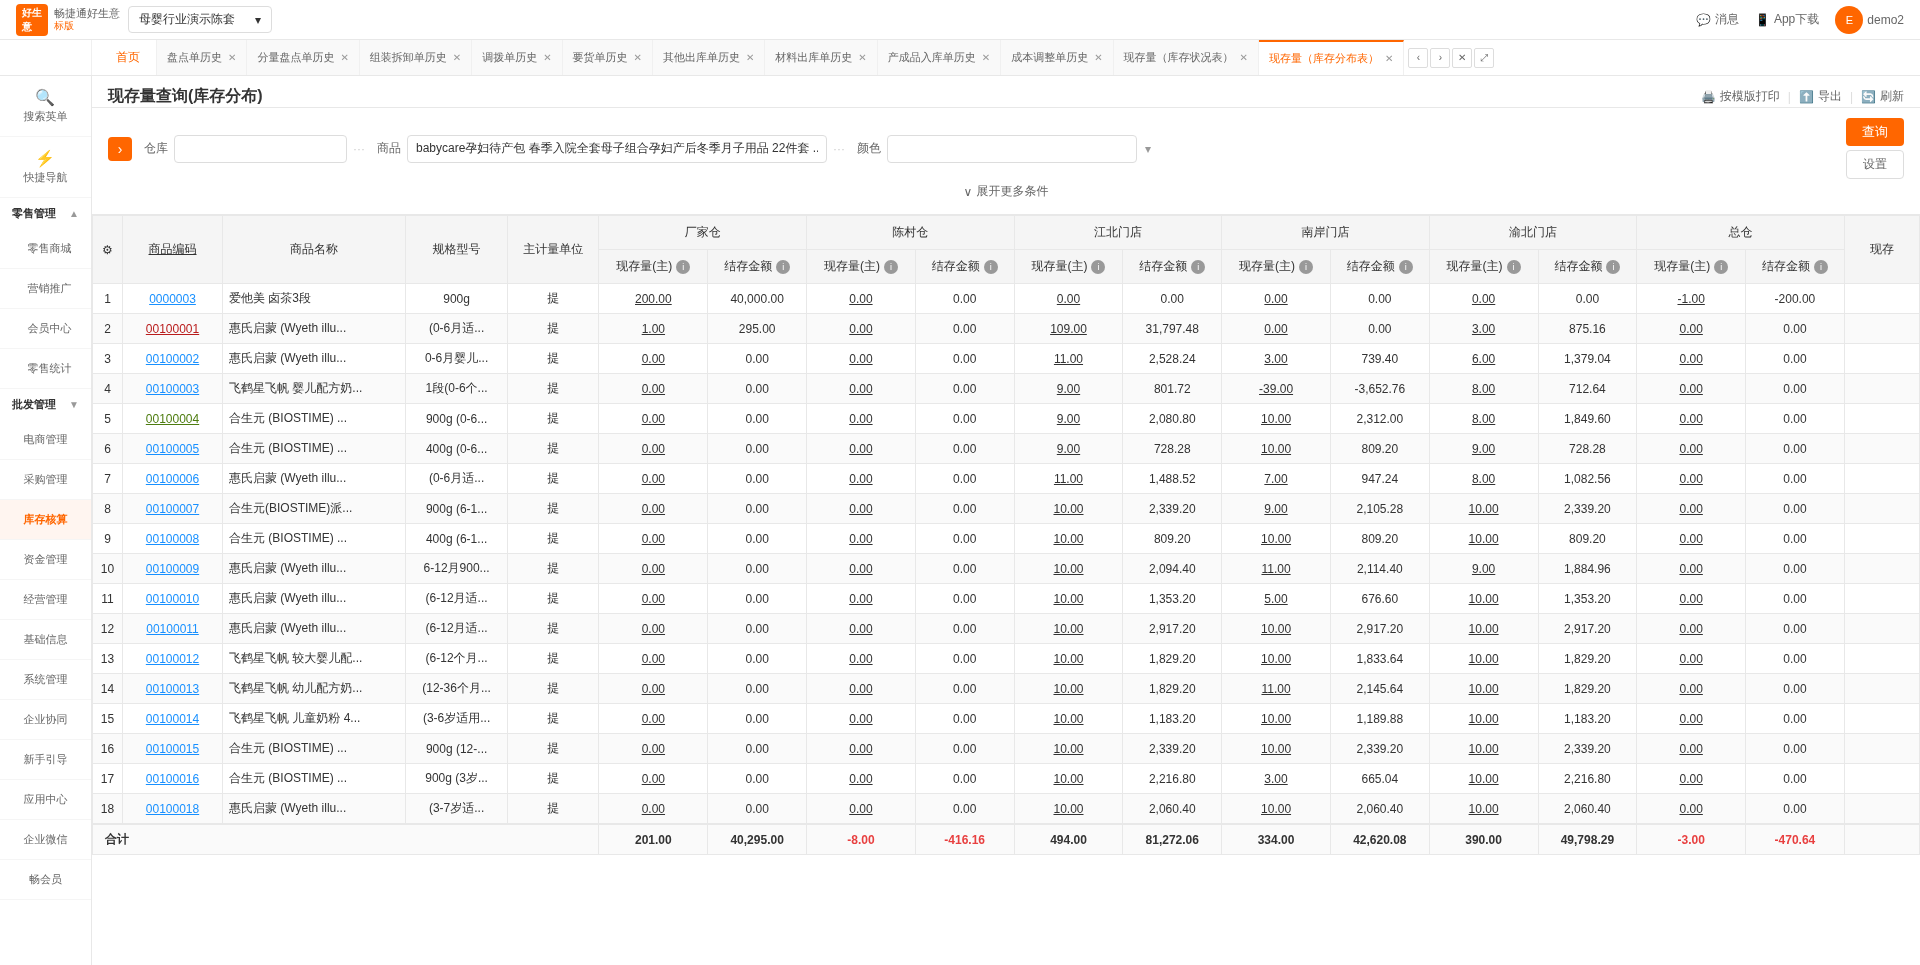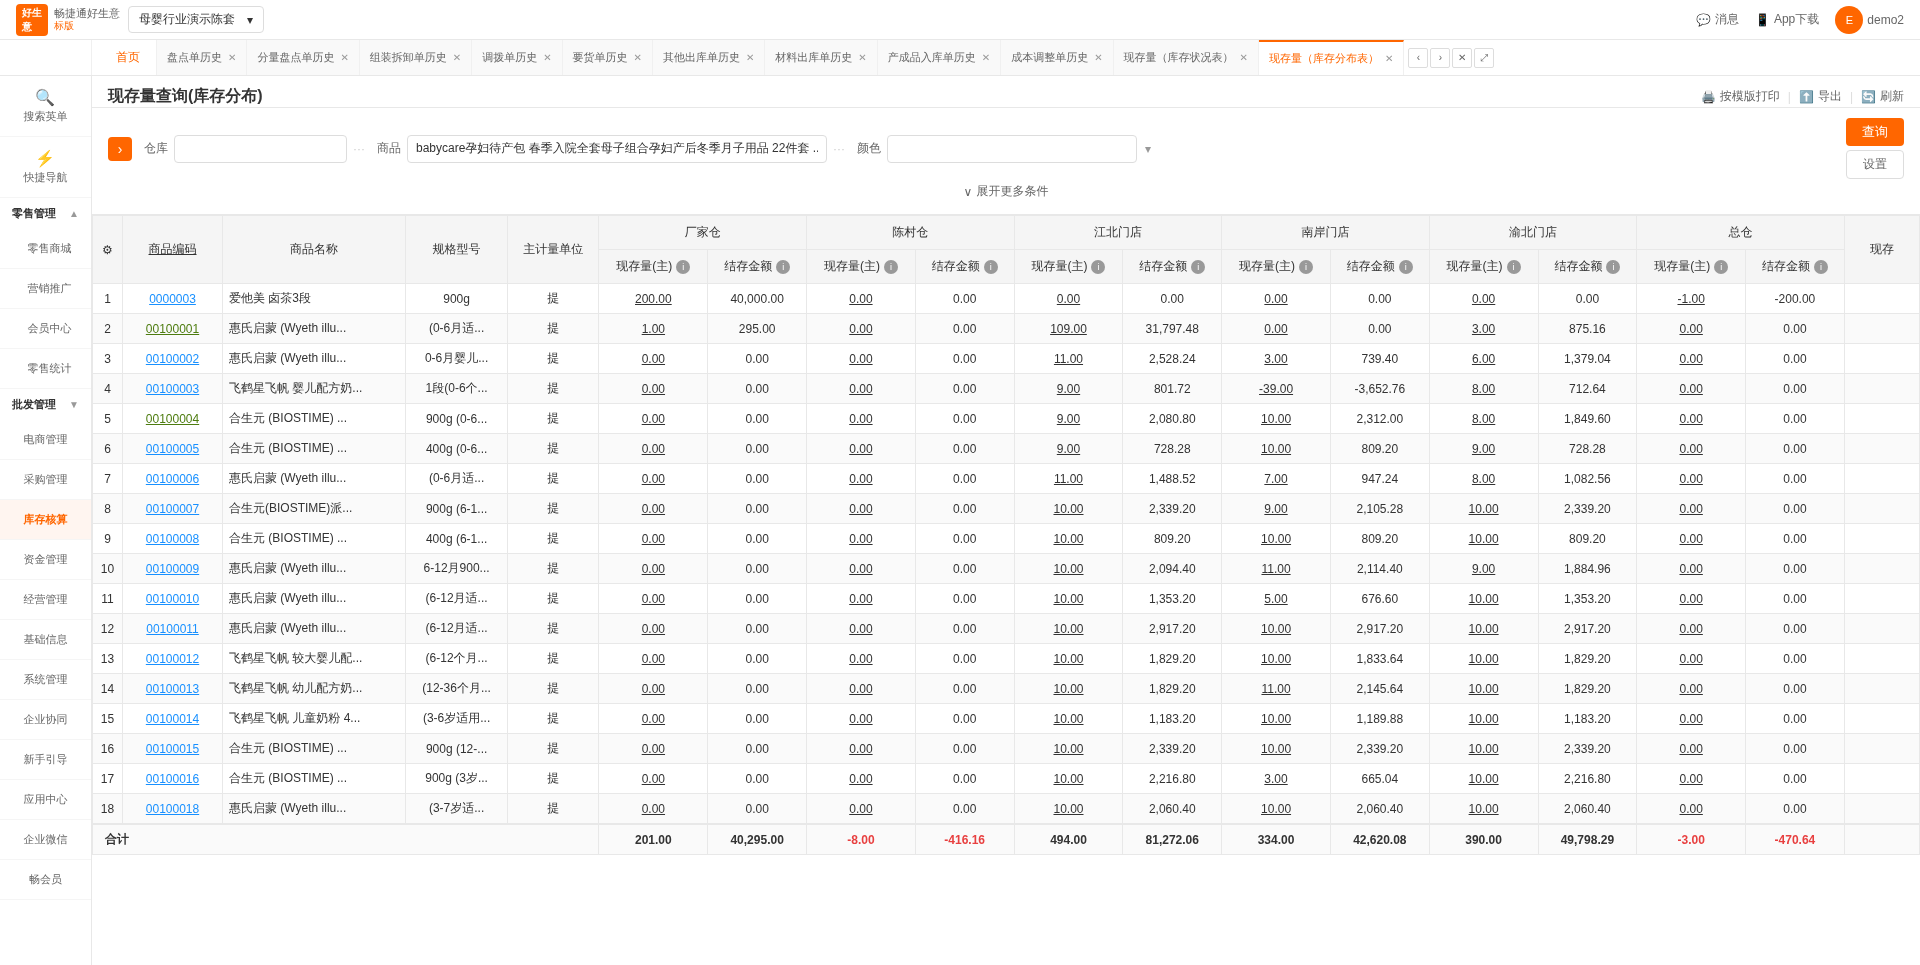--- a/index.html
+++ b/index.html
@@ -4,21 +4,21 @@
   <style>
     * { margin: 0; padding: 0; box-sizing: border-box; }
     body { font-family: 'Microsoft YaHei', Arial, sans-serif; font-size: 12px; background: #f5f5f5; color: #333; overflow-x: hidden; }
 
     
     .top-bar { background: #fff; height: 40px; display: flex; align-items: center; justify-content: space-between; padding: 0 16px; border-bottom: 1px solid #e8e8e8; }
     .top-bar-left { display: flex; align-items: center; gap: 8px; }
     .logo-area { display: flex; align-items: center; gap: 6px; }
     .logo-icon { width: 32px; height: 32px; background: #ff6600; border-radius: 4px; display: flex; align-items: center; justify-content: center; color: white; font-size: 10px; font-weight: bold; }
     .logo-text { font-size: 11px; color: #666; line-height: 1.2; }
-    .industry-selector { display: flex; align-items: center; gap: 12px; padding: 4px 10px; border: 1px solid #ddd; border-radius: 4px; cursor: pointer; background: #fff; font-size: 12px; color: #333; }
+    .industry-selector { display: flex; align-items: center; gap: 20px; padding: 4px 10px; border: 1px solid #ddd; border-radius: 4px; cursor: pointer; background: #fff; font-size: 12px; color: #333; }
     .top-bar-right { display: flex; align-items: center; gap: 16px; font-size: 12px; color: #666; }
     .top-right-item { display: flex; align-items: center; gap: 4px; cursor: pointer; }
     .avatar { width: 28px; height: 28px; border-radius: 50%; background: #ff6600; display: flex; align-items: center; justify-content: center; color: white; font-size: 11px; }
 
     
     .tab-bar { background: #fff; height: 36px; display: flex; align-items: center; padding: 0 0 0 100px; border-bottom: 1px solid #e8e8e8; overflow: hidden; }
     .tab { display: flex; align-items: center; height: 36px; padding: 0 12px; font-size: 12px; cursor: pointer; white-space: nowrap; border-right: 1px solid #f0f0f0; color: #666; background: #f9f9f9; }
     .tab.home { background: #fff; color: #ff6600; font-weight: 500; border-right: 1px solid #f0f0f0; }
     .tab.active { background: #fff; color: #ff6600; border-top: 2px solid #ff6600; }
     .tab .close-btn { margin-left: 6px; color: #999; font-size: 10px; }
@@ -337,21 +337,21 @@
     <td class="text-underline">0.00</td>
     <td class="">0.00</td>
     <td class="text-underline">0.00</td>
     <td>0.00</td>
     <td class="text-red text-underline">-1.00</td>
     <td class="text-red">-200.00</td>
     <td></td>
   </tr>
             <tr style="background: rgb(250, 250, 250);">
     <td class="col-num">2</td>
-    <td class="text-underline" style="color:#4d7c0f;cursor:pointer;">00100001</td>
+    <td class="text-underline" style="color:#b91c1c;cursor:pointer;">00100001</td>
     <td style="text-align:left;">惠氏启蒙 (Wyeth illu...</td>
     <td>(0-6月适...</td>
     <td>提</td>
     <td class="text-underline">1.00</td>
     <td>295.00</td>
     <td class="text-underline">0.00</td>
     <td>0.00</td>
     <td class="text-underline">109.00</td>
     <td>31,797.48</td>
     <td class="text-underline">0.00</td>

